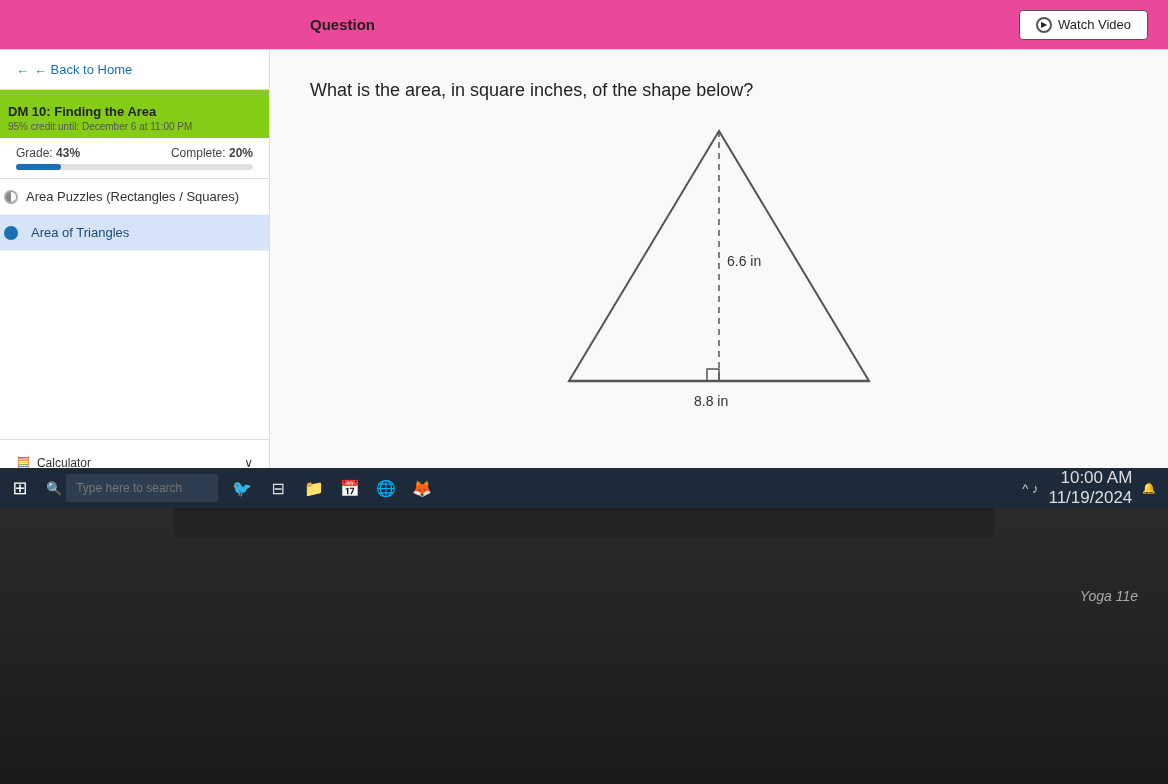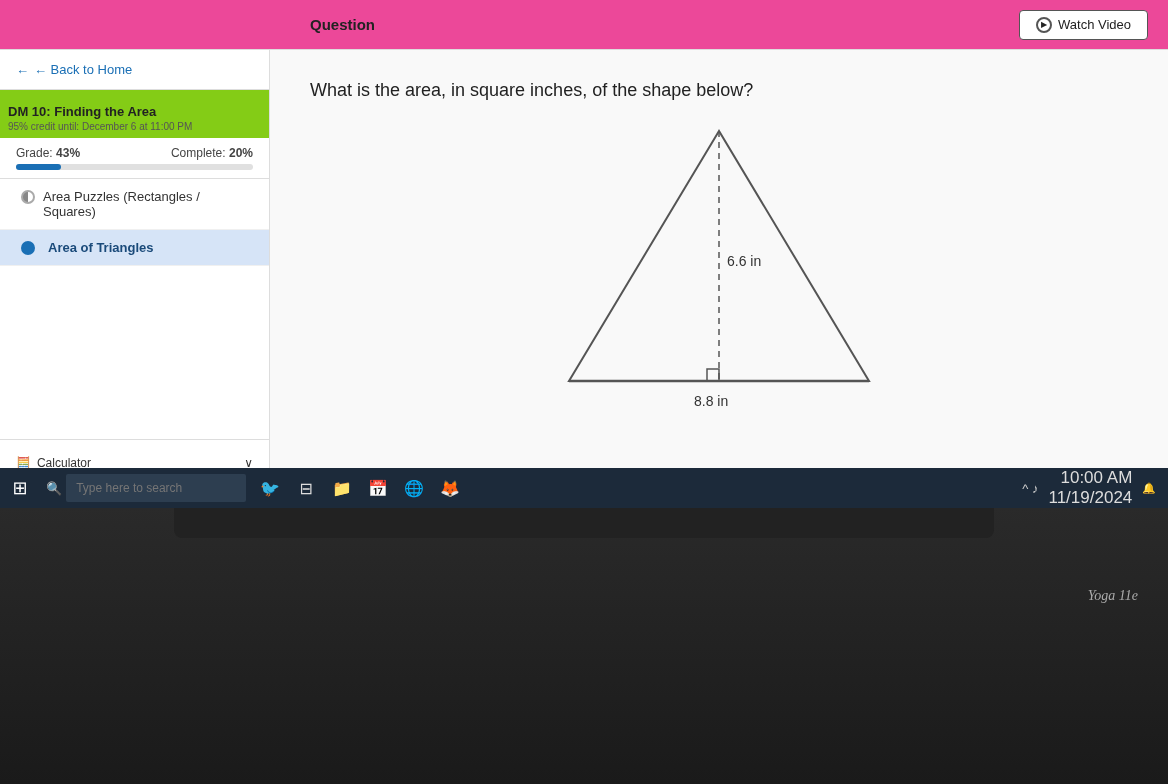--- a/index.html
+++ b/index.html
@@ -133,32 +133,32 @@
 
     .nav-list {
       flex: 1;
       overflow-y: auto;
       background: #fff;
     }
 
     .nav-item {
       display: flex;
       align-items: flex-start;
-      padding: 10px 21px;
+      padding: 10px 4px;
       font-size: 13px;
       color: #333;
       cursor: pointer;
       border-bottom: 1px solid #f0f0f0;
       gap: 8px;
     }
 
     .nav-item.active {
       background: #d6e4f7;
       color: #1a4a7a;
-      font-weight: bold;
+      font-weight: normal;
       gap: 13px;
     }
 
     .nav-icon {
       width: 14px;
       height: 14px;
       border-radius: 50%;
       border: 2px solid #888;
       flex-shrink: 0;
       margin-top: 1px;
@@ -266,21 +266,21 @@
       cursor: pointer;
     }
 
     .taskbar-search {
       background: #2d3e50;
       border: none;
       color: #ccc;
       font-size: 12px;
       padding: 4px 10px;
       height: 28px;
-      width: 180px;
+      width: 152px;
       border-radius: 2px;
       margin-left: 4px;
     }
 
     .taskbar-icons {
       display: flex;
       align-items: center;
       gap: 8px;
       margin-left: 10px;
     }
@@ -317,21 +317,20 @@
     .laptop-bottom {
       width: 100%;
       height: 276px;
       background: linear-gradient(180deg, #2a2a2a 0%, #1a1a1a 100%);
       position: absolute;
       bottom: 0;
       left: 0;
       display: flex;
       align-items: flex-start;
       justify-content: center;
-      font-family: Liberation Serif, serif;
     }
 
     .laptop-screen-bezel {
       width: 820px;
       height: 30px;
       background: #222;
       border-radius: 0 0 8px 8px;
     }
 
     .yoga-label {

